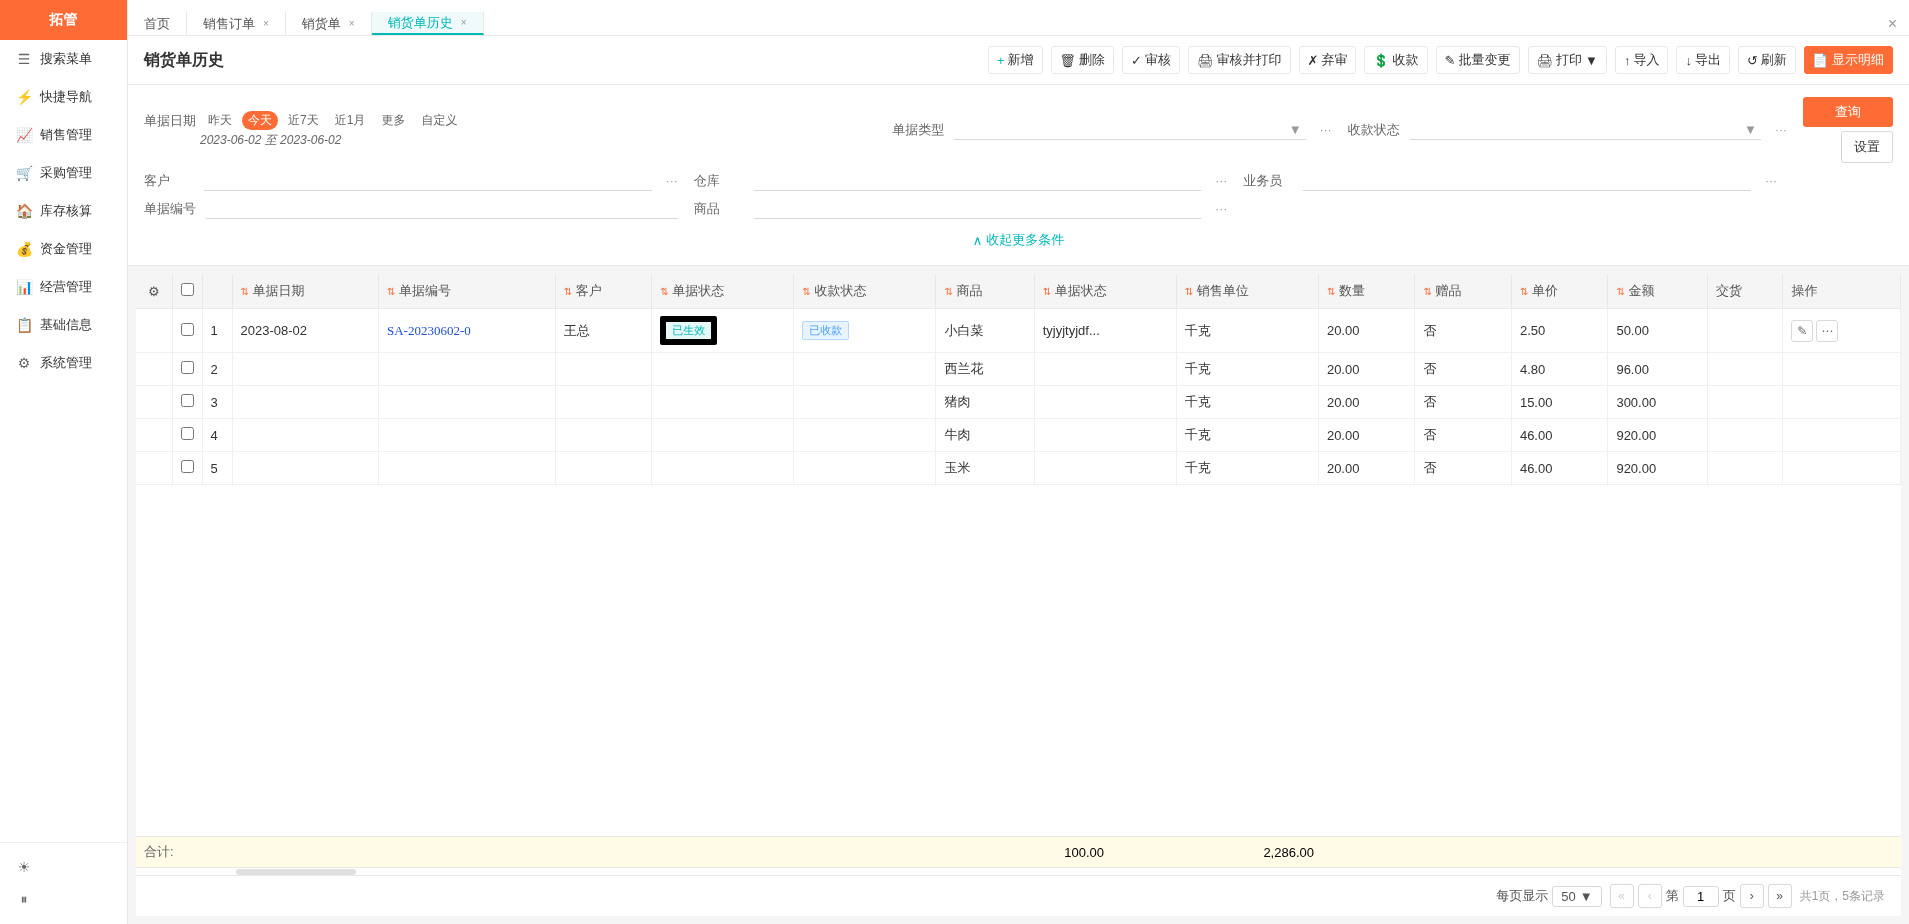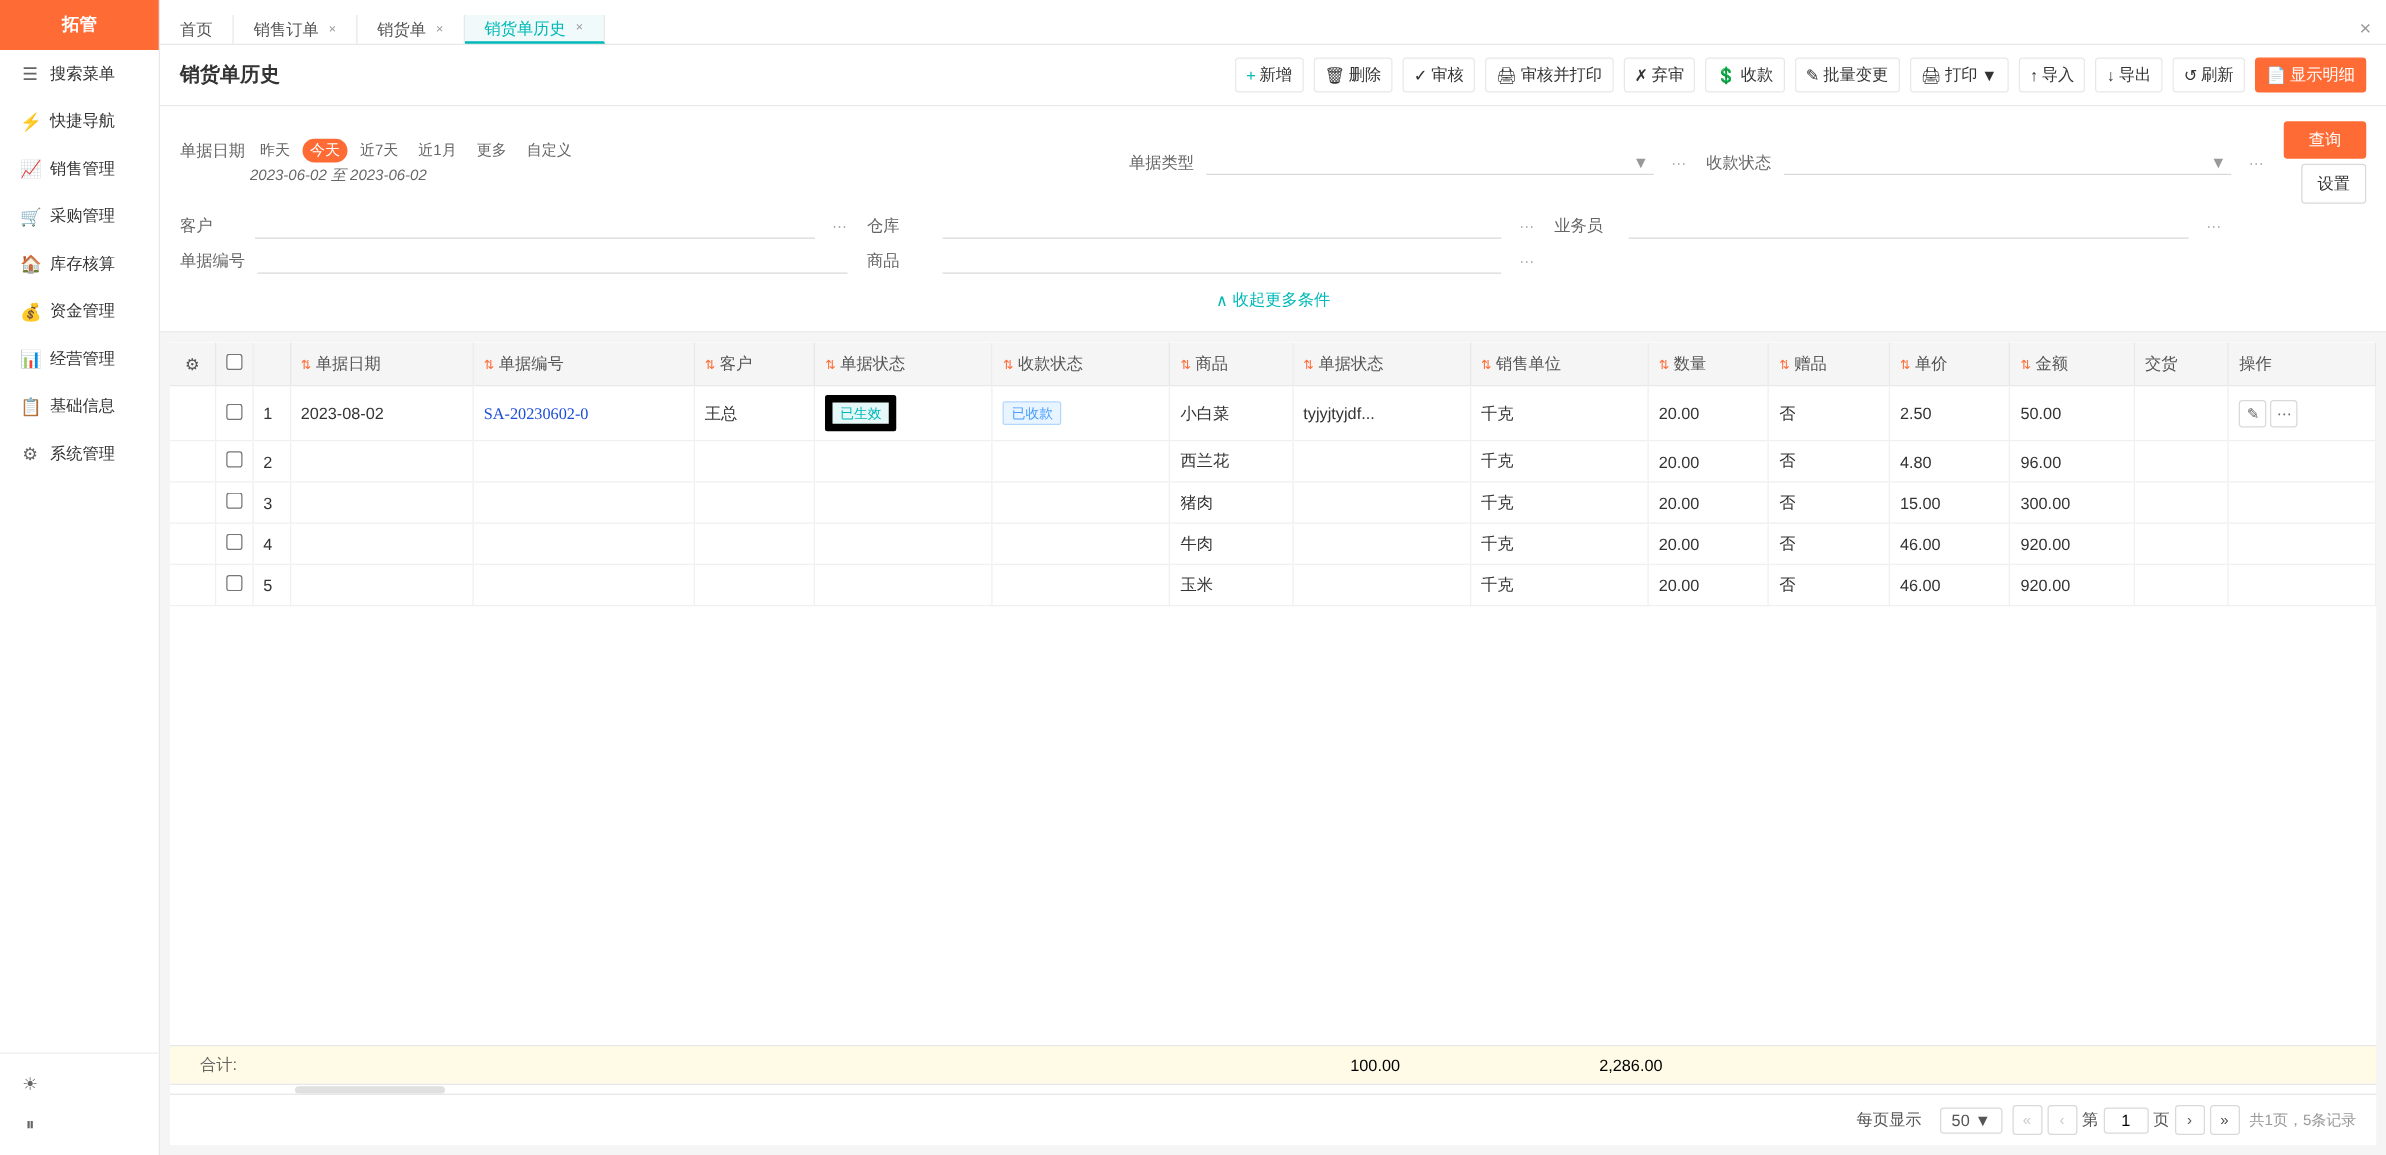--- a/index.html
+++ b/index.html
@@ -260,21 +260,21 @@
       font-size: 12px;
       margin-right: 3px;
     }
     .th-gear { width: 36px; text-align: center; }
     .th-checkbox { width: 30px; text-align: center; }
 
     
     .table-footer {
       background: #fffbe6;
       border-top: 1px solid #e8e8e8;
-      padding: 6px 24px;
+      padding: 6px 8px;
       display: flex;
       align-items: center;
       font-size: 13px;
       flex-shrink: 0;
       margin: 0 8px;
     }
     .footer-label { color: #666; min-width: 60px; }
     .footer-total-qty { margin-left: 840px; min-width: 60px; text-align: right; }
     .footer-total-amt { margin-left: 130px; min-width: 80px; text-align: right; }
 
@@ -286,21 +286,21 @@
       padding: 8px 16px;
       background: #fff;
       border-top: 1px solid #e8e8e8;
       gap: 8px;
       flex-shrink: 0;
       margin: 0 8px 8px 8px;
     }
     .page-size-select {
       display: flex;
       align-items: center;
-      gap: 15px;
+      gap: 4px;
       font-size: 13px;
       color: #555;
       justify-content: center;
     }
     .page-size-box {
       border: 1px solid #d9d9d9;
       border-radius: 3px;
       padding: 2px 8px;
       font-size: 13px;
       cursor: pointer;
@@ -336,21 +336,21 @@
       margin: 0 8px;
     }
     .table-scroll::-webkit-scrollbar { height: 6px; }
     .table-scroll::-webkit-scrollbar-thumb { background: #ccc; border-radius: 3px; }
 
     
     .query-btn {
       background: #ff6b35;
       color: #fff;
       border: none;
-      padding: 6px 20px;
+      padding: 6px 32px;
       border-radius: 3px;
       cursor: pointer;
       font-size: 13px;
     }
     .setting-btn {
       background: #fff;
       color: #333;
       border: 1px solid #d9d9d9;
       padding: 6px 12px;
       border-radius: 3px;

